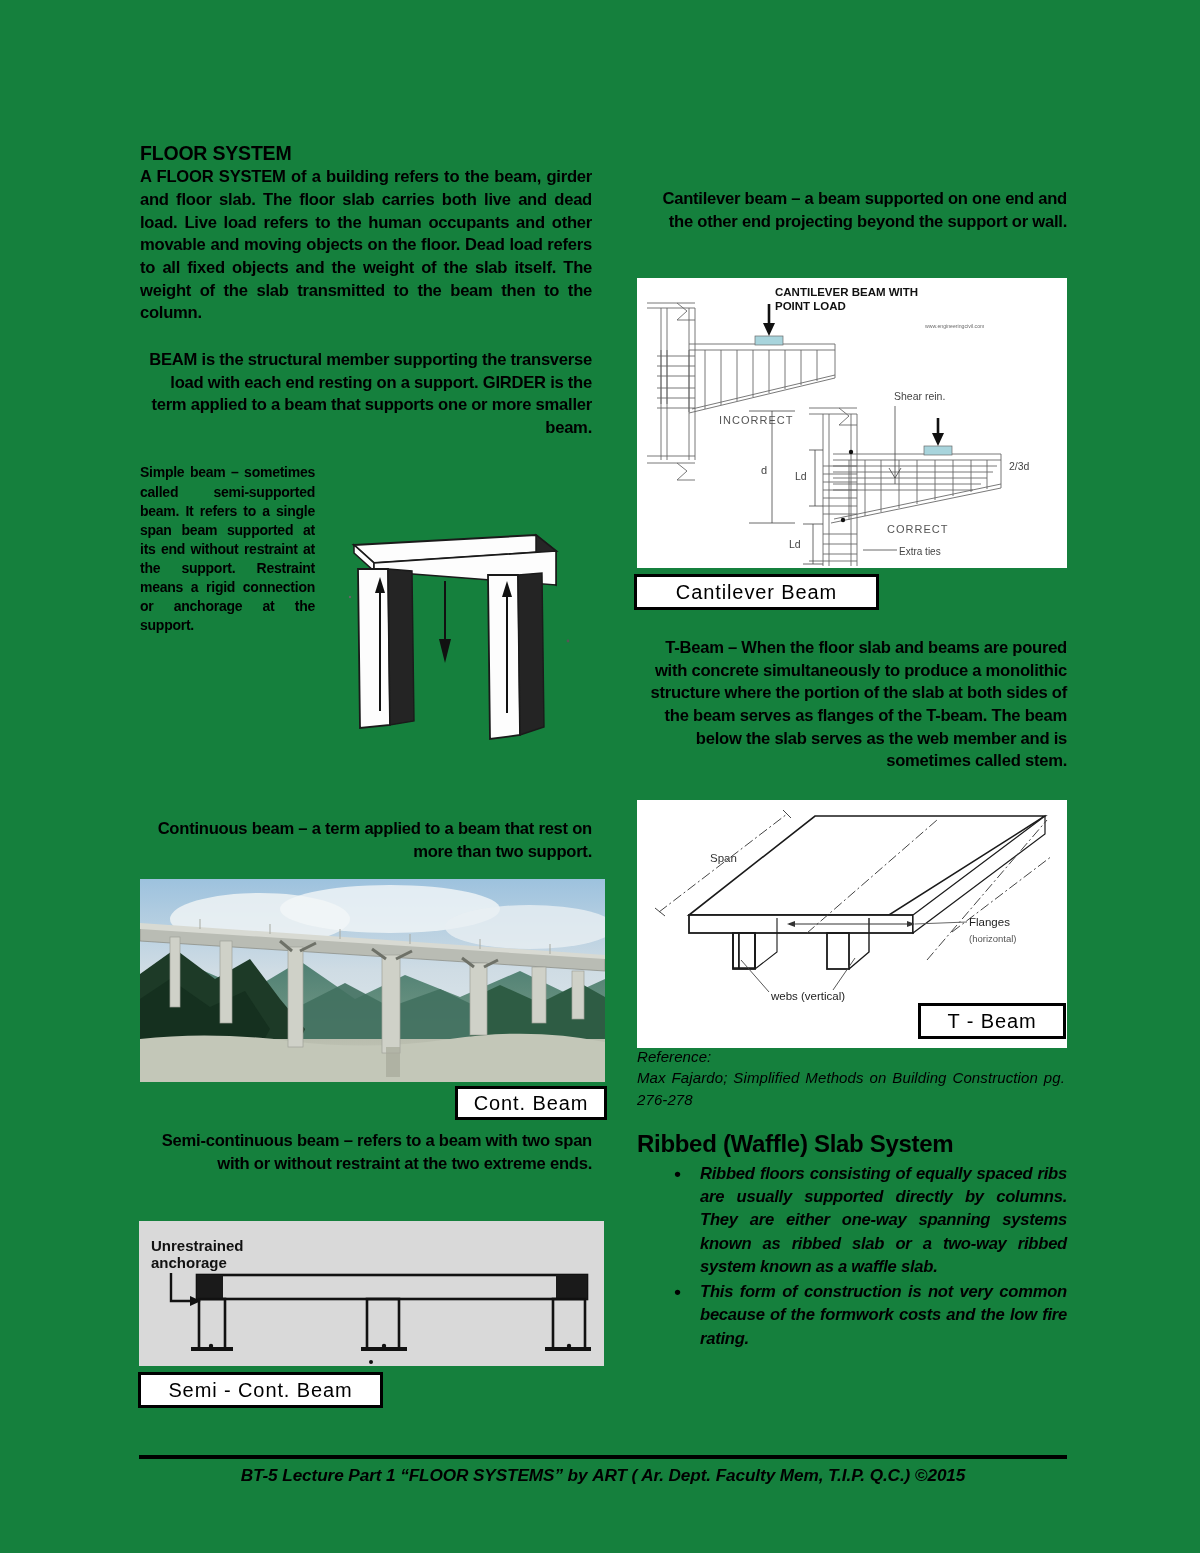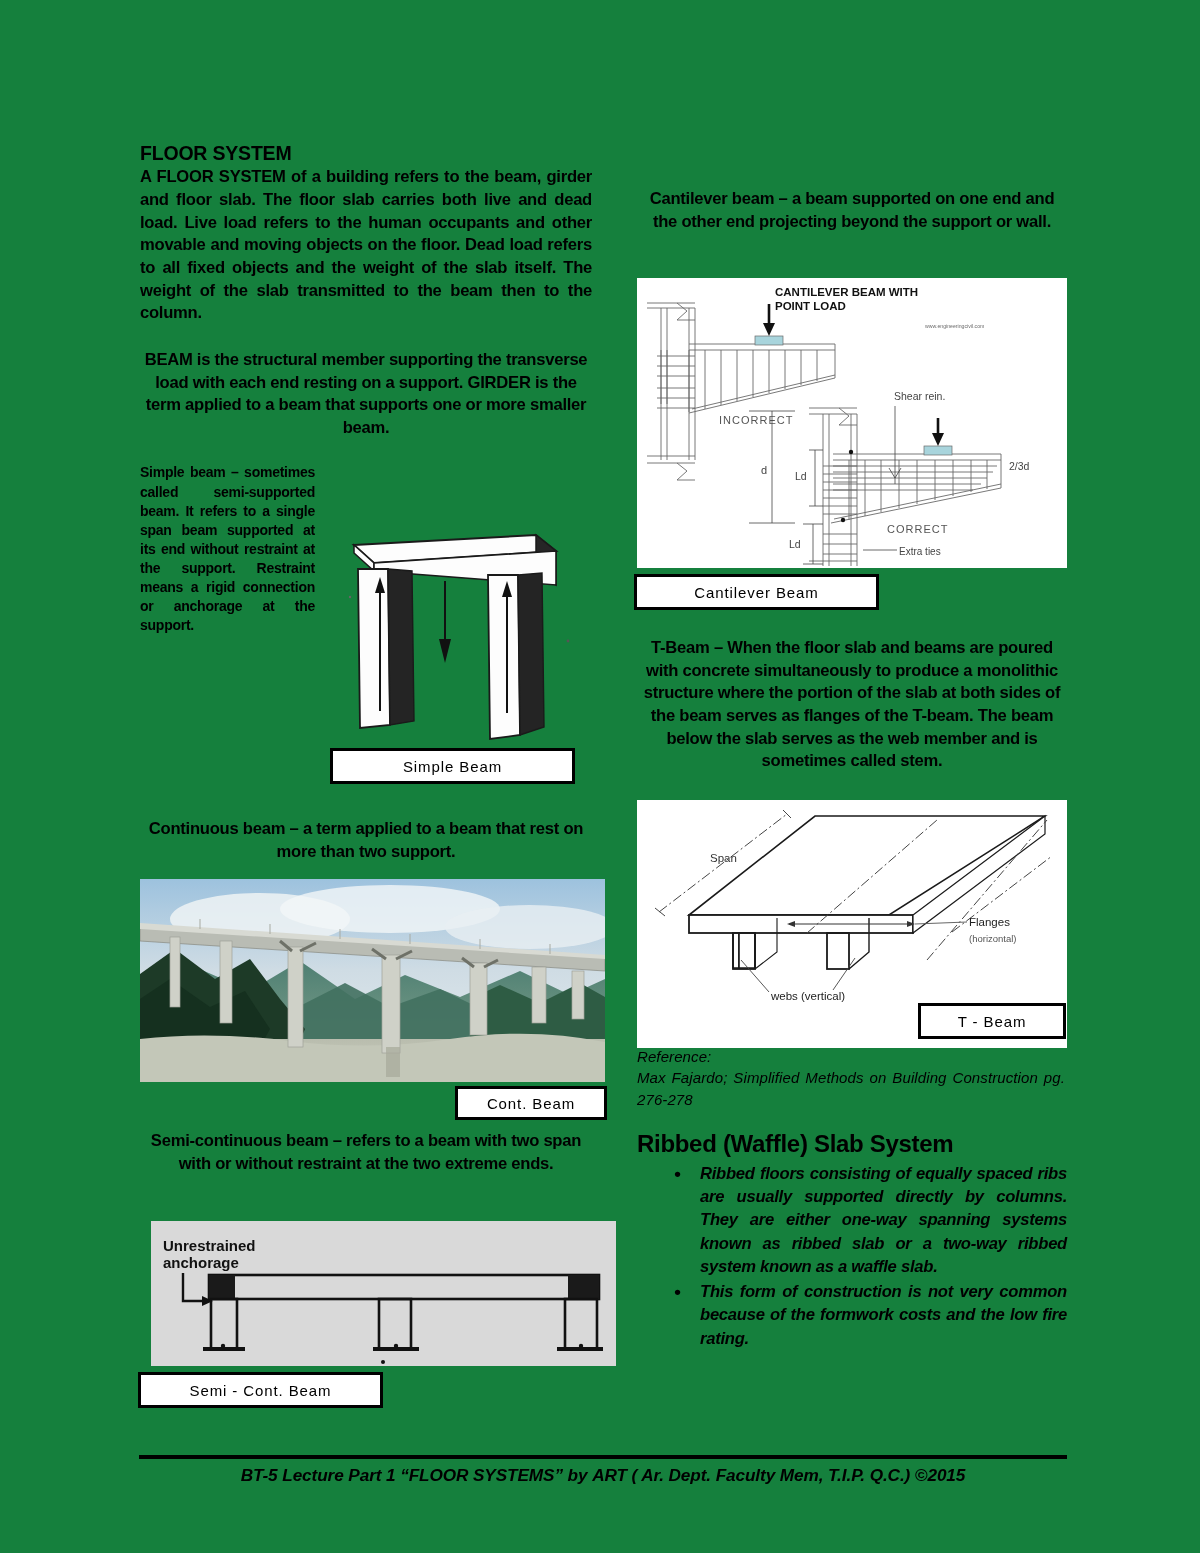--- a/index.html
+++ b/index.html
@@ -42,21 +42,21 @@
   }
 
   p.body {
     font-size: 16.6px;
     line-height: 1.365;
     margin: 0;
     text-align: justify;
     letter-spacing: -0.25px;
     font-weight: 600;
   }
-  p.body.nojust { text-align: center; }
+  p.body.nojust { text-align: right; }
   .gap-md { height: 24px; }
 
   .ital-head {
     font-size: 16.6px;
     font-style: italic;
     font-weight: 600;
     letter-spacing: -0.2px;
     margin: 0;
   }
 
@@ -73,21 +73,21 @@
     letter-spacing: -0.25px;
   }
 
   
   .caption-box {
     border: 3px solid #000;
     background: #fff;
     display: flex;
     align-items: center;
     justify-content: center;
-    font-size: 15px;
+    font-size: 20px;
     letter-spacing: 0.9px;
     font-weight: 400;
     color: #000;
   }
 
   
   .fig-simple {
     position: absolute;
     left: 340px;
     top: 523px;
@@ -101,21 +101,21 @@
     left: 140px;
     top: 879px;
     width: 465px;
     height: 203px;
     overflow: hidden;
   }
 
   
   .fig-semicont {
     position: absolute;
-    left: 151px;
+    left: 139px;
     top: 1221px;
     width: 465px;
     height: 145px;
     background: #d9d9d9;
     overflow: hidden;
   }
 
   
   .fig-cantilever {
     position: absolute;
@@ -244,23 +244,20 @@
       <line x1="167" y1="190" x2="167" y2="66" stroke="#111" stroke-width="2"></line>
       <path d="M167 58 L162 74 L172 74 Z" fill="#111"></path>
 
       <line x1="105" y1="58" x2="105" y2="122" stroke="#111" stroke-width="2"></line>
       <path d="M105 140 L99 116 L111 116 Z" fill="#111"></path>
       <circle cx="228" cy="118" r="1.4" fill="#555"></circle>
       <circle cx="10" cy="74" r="1.2" fill="#666"></circle>
     </svg>
   </div>
 
-  <div class="caption-box" style="position:absolute; left:330px; top:748px; width:245px; height:36px;">
-    <span>Simple Beam</span>
-  </div>
 
   <p class="body nojust" style="position:absolute; left:140px; top:818px; width:452px;">Continuous beam – a term applied to a beam that rest on more than two support.</p>
 
   <div class="fig-bridge">
     <svg width="465" height="203" viewBox="0 0 465 203">
       <defs>
         <linearGradient id="sky" x1="0" y1="0" x2="0" y2="1">
           <stop offset="0%" stop-color="#9dc2de"></stop>
           <stop offset="45%" stop-color="#cfdce4"></stop>
           <stop offset="100%" stop-color="#e8eef0"></stop>

